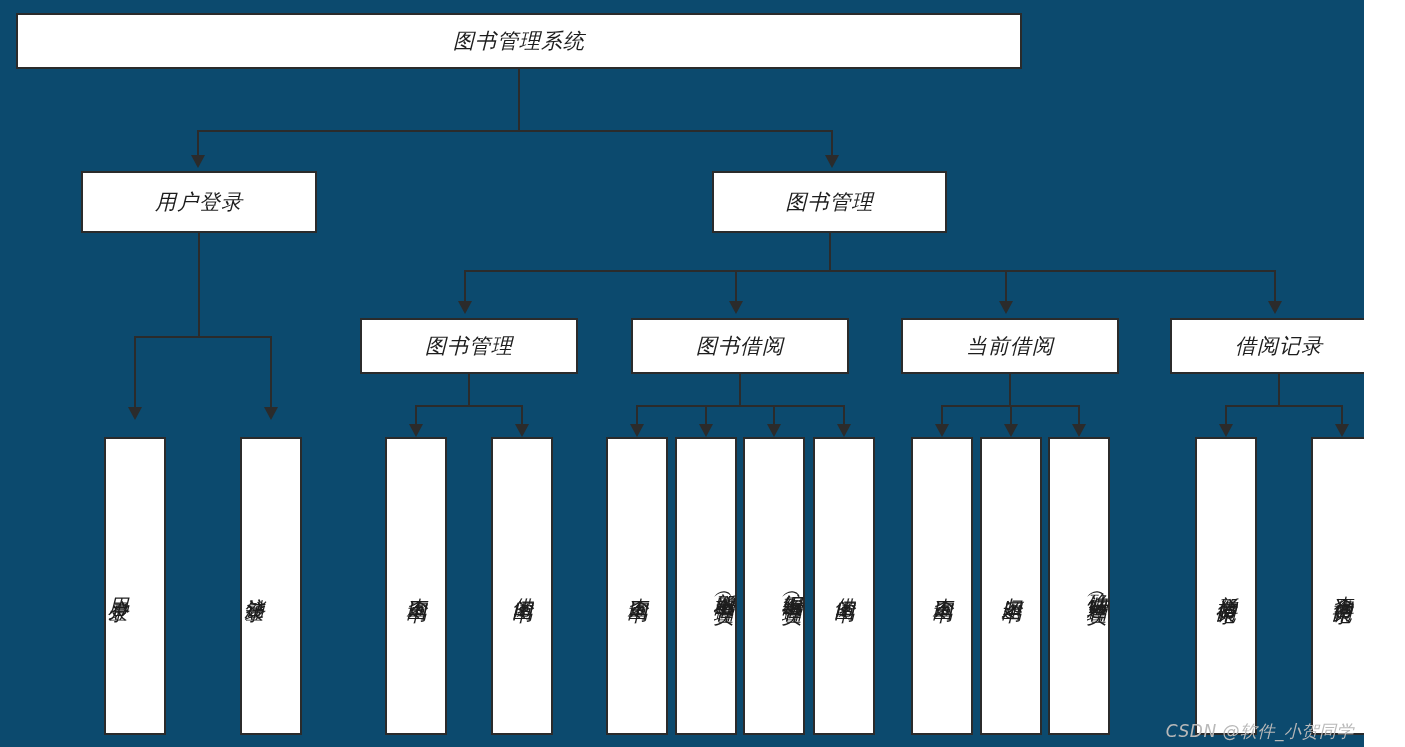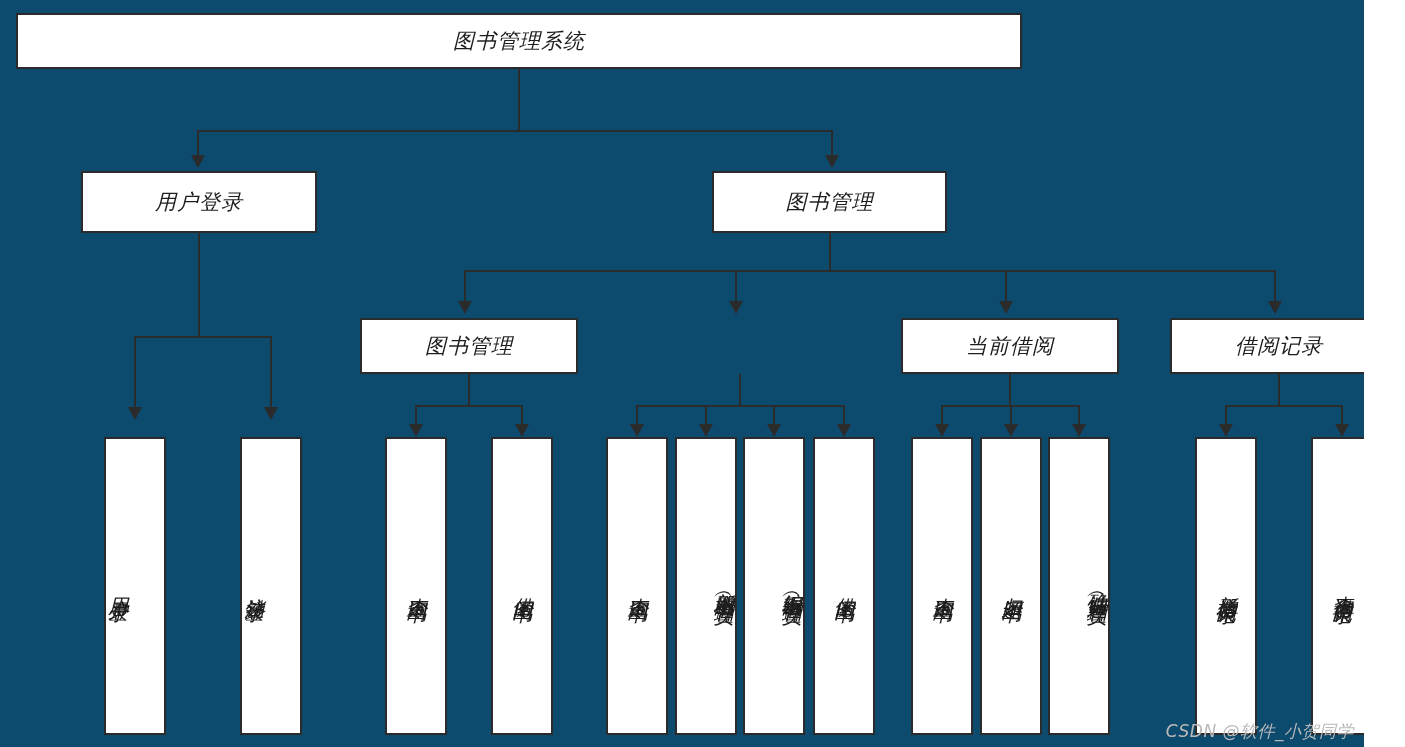--- a/index.html
+++ b/index.html
@@ -111,20 +111,23 @@
   <div class="arrow" style="left:458px;top:301px;"></div>
   <div class="ln vl" style="left:735px;top:270px;width:2px;height:33px;"></div>
   <div class="arrow" style="left:729px;top:301px;"></div>
   <div class="ln vl" style="left:1005px;top:270px;width:2px;height:33px;"></div>
   <div class="arrow" style="left:999px;top:301px;"></div>
   <div class="ln vl" style="left:1274px;top:270px;width:2px;height:33px;"></div>
   <div class="arrow" style="left:1268px;top:301px;"></div>
 
   <div class="node h" style="left:360px;top:318px;width:218px;height:56px;">
     <span>图书管理</span>
+  </div>
+  <div class="node h" style="left:631px;top:318px;width:218px;height:56px;">
+    <span>图书借阅</span>
   </div>
   <div class="node h" style="left:901px;top:318px;width:218px;height:56px;">
     <span>当前借阅</span>
   </div>
   <div class="node h" style="left:1170px;top:318px;width:218px;height:56px;">
     <span>借阅记录</span>
   </div>
 
   <div class="ln vl" style="left:468px;top:374px;width:2px;height:32px;"></div>
   <div class="ln hl" style="left:415px;top:405px;width:108px;height:2px;"></div>

